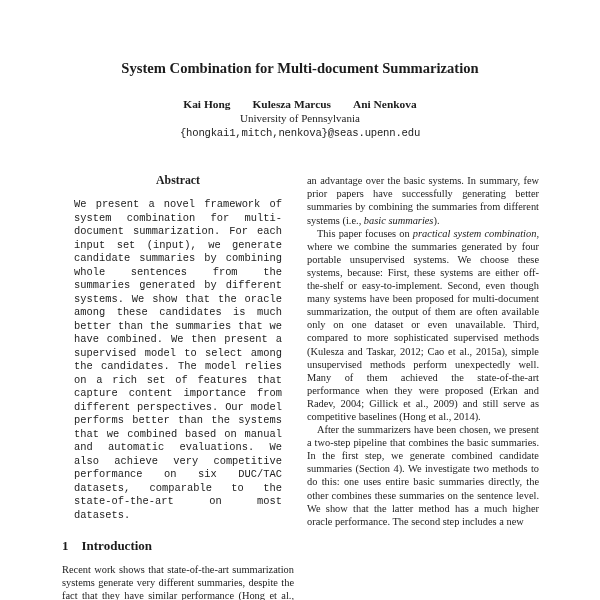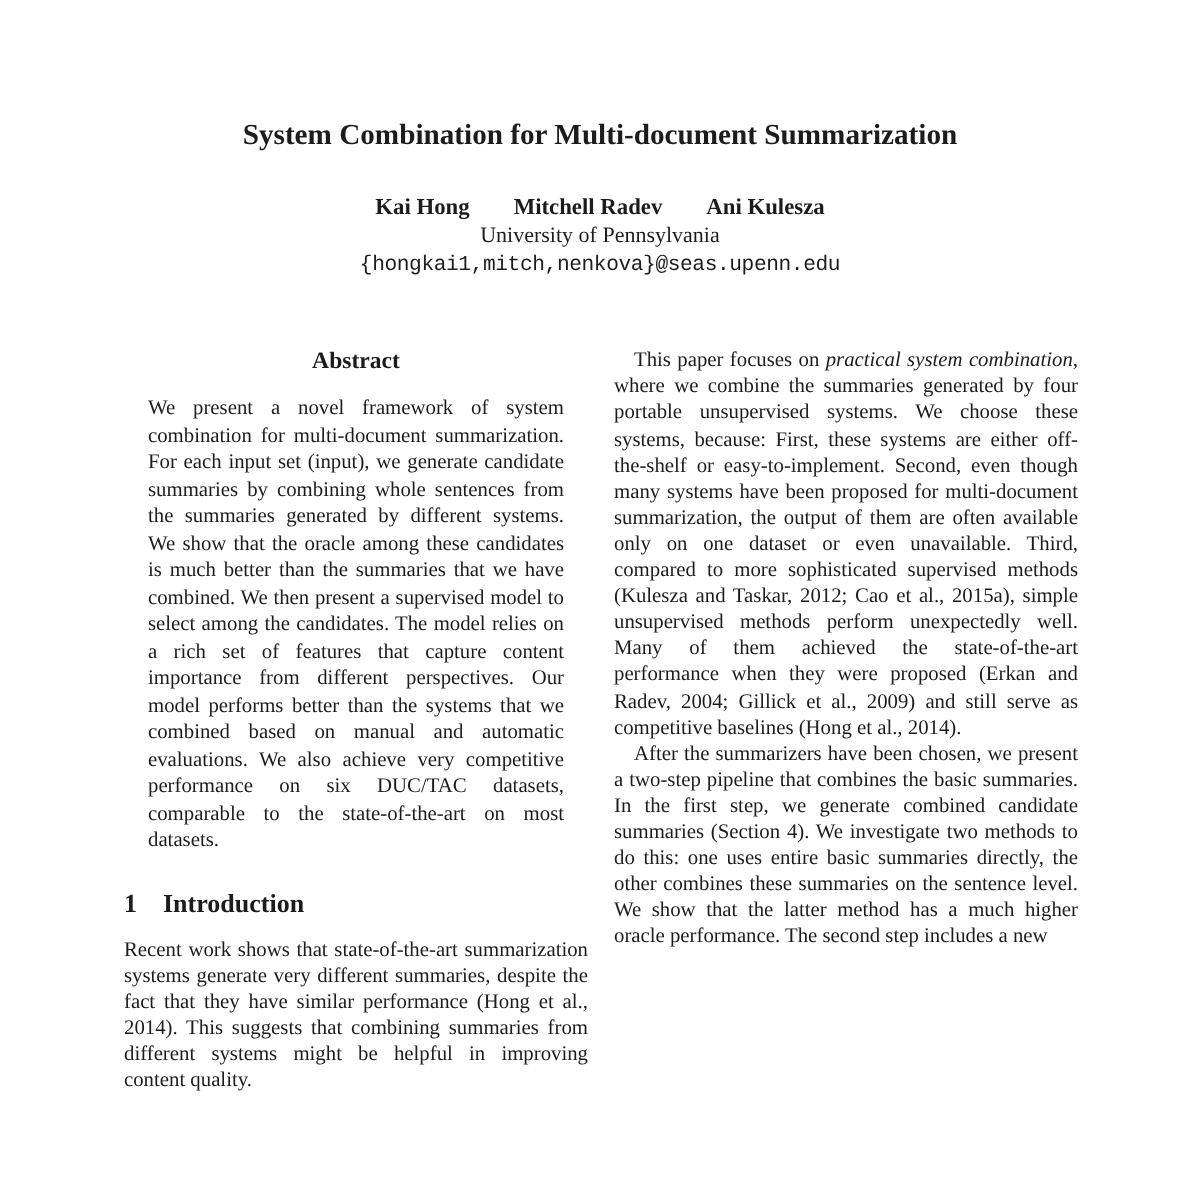--- a/index.html
+++ b/index.html
@@ -63,20 +63,21 @@
   .abstract-heading {
     text-align: center;
     font-weight: bold;
     font-size: 11.8px;
     line-height: 13px;
     margin-bottom: 11px;
   }
   .abstract-body {
     margin: 0 12px;
     line-height: 13.5px;
+    font-family: Liberation Mono, monospace;
   }
   p { margin: 0; }
   .section-heading {
     font-weight: bold;
     font-size: 13px;
     line-height: 13px;
     margin-top: 17px;
     margin-bottom: 11px;
   }
   .section-number {
@@ -87,34 +88,35 @@
   .para.indent { text-indent: 10px; }
   em { font-style: italic; }
 </style>
 </head>
 <body>
 
 <div class="page">
 
   <div class="header">
     <h1 class="title">System Combination for Multi-document Summarization</h1>
-    <div class="authors"><span class="author">Kai Hong</span><span class="author">Mitchell Radev</span><span class="author">Ani Kulesza</span></div>
+    <div class="authors"><span class="author">Kai Hong</span><span class="author">Kulesza Marcus</span><span class="author">Ani Nenkova</span></div>
     <div class="affiliation">University of Pennsylvania</div>
     <div class="email">{hongkai1,mitch,nenkova}@seas.upenn.edu</div>
   </div>
 
   <div class="columns">
 
     <div class="col">
       <div class="abstract-heading">Abstract</div>
       <p class="abstract-body">We present a novel framework of system combination for multi-document summarization. For each input set (input), we generate candidate summaries by combining whole sentences from the summaries generated by different systems. We show that the oracle among these candidates is much better than the summaries that we have combined. We then present a supervised model to select among the candidates. The model relies on a rich set of features that capture content importance from different perspectives. Our model performs better than the systems that we combined based on manual and automatic evaluations. We also achieve very competitive performance on six DUC/TAC datasets, comparable to the state-of-the-art on most datasets.</p>
       <div class="section-heading"><span class="section-number">1</span><span>Introduction</span></div>
       <p class="para">Recent work shows that state-of-the-art summarization systems generate very different summaries, despite the fact that they have similar performance (Hong et al., 2014). This suggests that combining summaries from different systems might be helpful in improving content quality.</p>
     </div>
 
     <div class="col">
+      <p class="para"><span>an advantage over the basic systems. In summary, few prior papers have successfully generating better summaries by combining the summaries from different systems (i.e., </span><em>basic summaries</em><span>).</span></p>
       <p class="para indent"><span>This paper focuses on </span><em>practical system combination</em><span>, where we combine the summaries generated by four portable unsupervised systems. We choose these systems, because: First, these systems are either off-the-shelf or easy-to-implement. Second, even though many systems have been proposed for multi-document summarization, the output of them are often available only on one dataset or even unavailable. Third, compared to more sophisticated supervised methods (Kulesza and Taskar, 2012; Cao et al., 2015a), simple unsupervised methods perform unexpectedly well. Many of them achieved the state-of-the-art performance when they were proposed (Erkan and Radev, 2004; Gillick et al., 2009) and still serve as competitive baselines (Hong et al., 2014).</span></p>
       <p class="para indent">After the summarizers have been chosen, we present a two-step pipeline that combines the basic summaries. In the first step, we generate combined candidate summaries (Section 4). We investigate two methods to do this: one uses entire basic summaries directly, the other combines these summaries on the sentence level. We show that the latter method has a much higher oracle performance. The second step includes a new</p>
     </div>
 
   </div>
 
 </div>
 
 </body></html>

